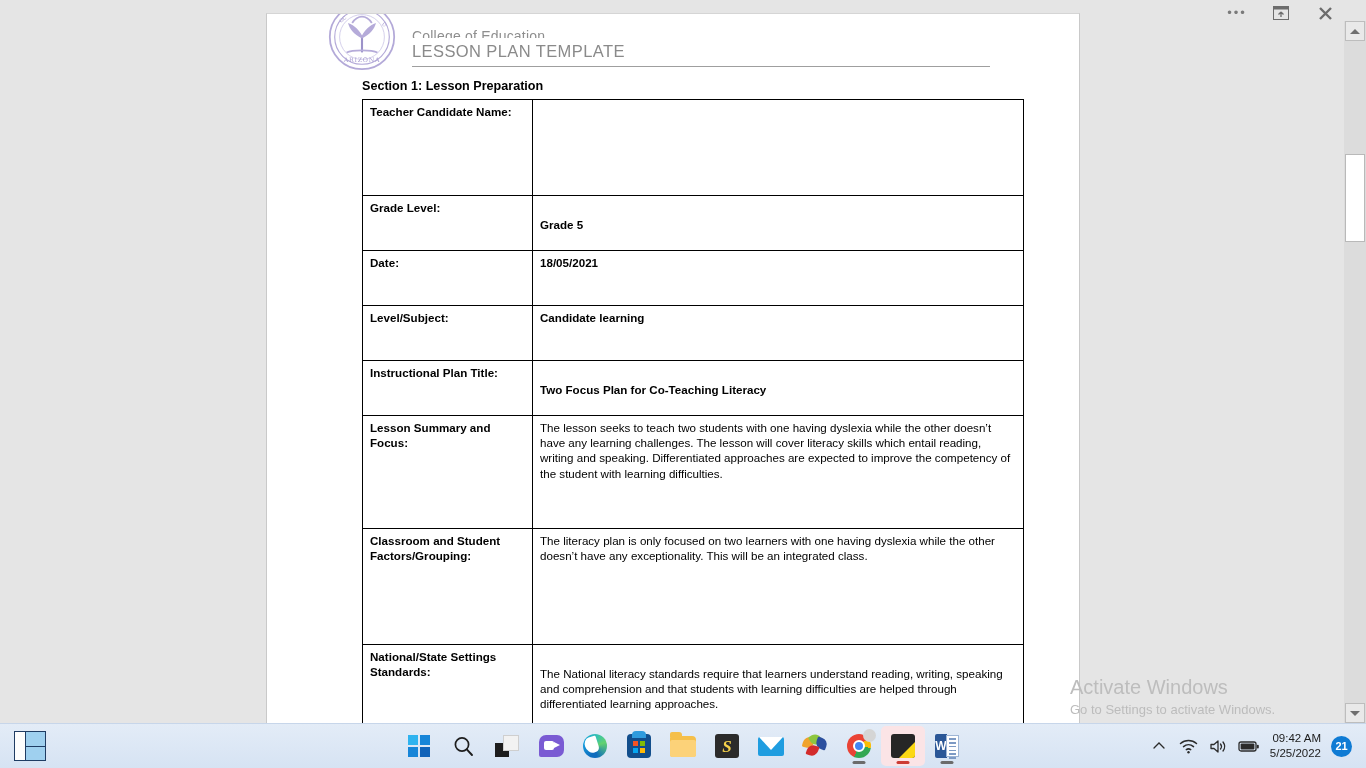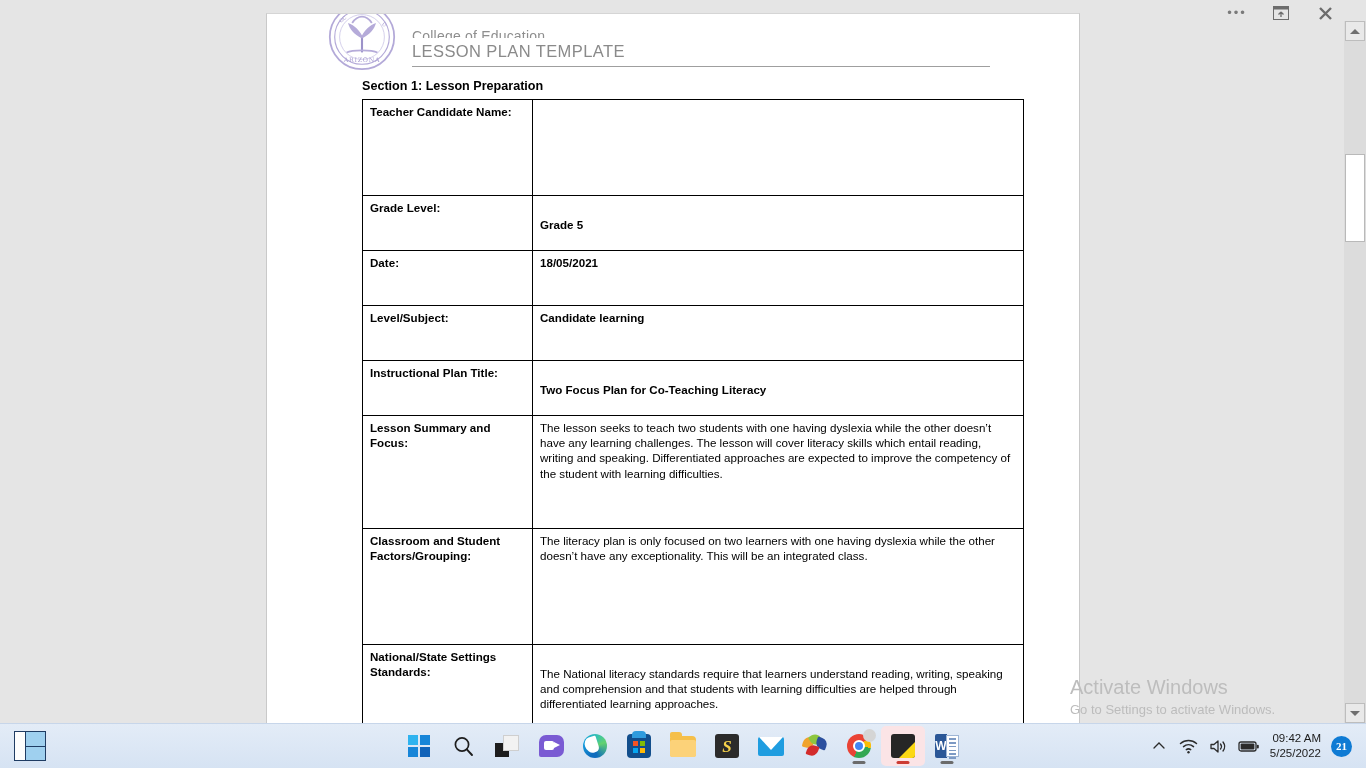--- a/index.html
+++ b/index.html
@@ -269,21 +269,21 @@
     font-size: 11.5px; line-height: 15px;
     color: #1b1b1b;
     padding: 0 10px 0 6px;
     cursor: pointer;
   }
   .badge {
     width: 21px; height: 21px; border-radius: 50%;
     background: #0f7bd4; color: #fff;
     font-size: 11px; font-weight: bold;
     display: flex; align-items: center; justify-content: center;
-    margin-right: 6px; cursor: pointer; font-family: Liberation Serif, serif;
+    margin-right: 6px; cursor: pointer;
   }
 </style>
 </head>
 <body>
 
 <div id="root">
 
   <div class="viewer">
 
     <div class="win-ctrls">

